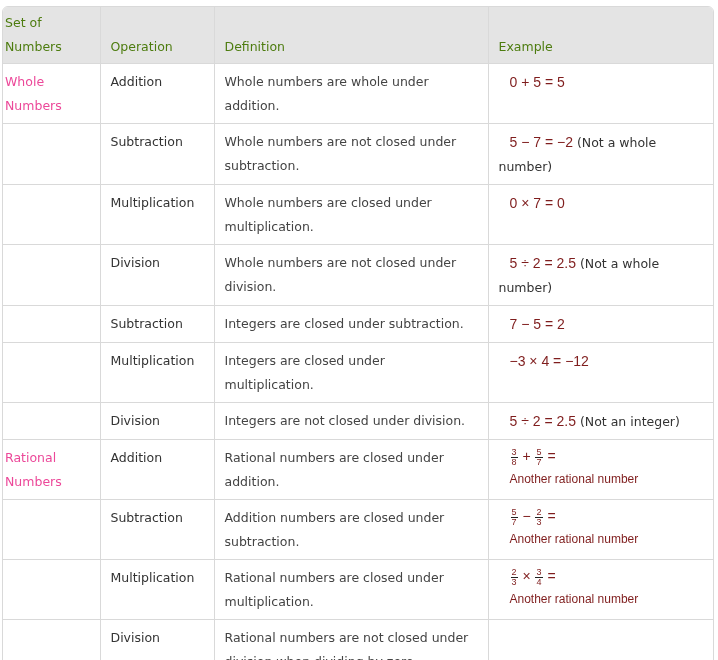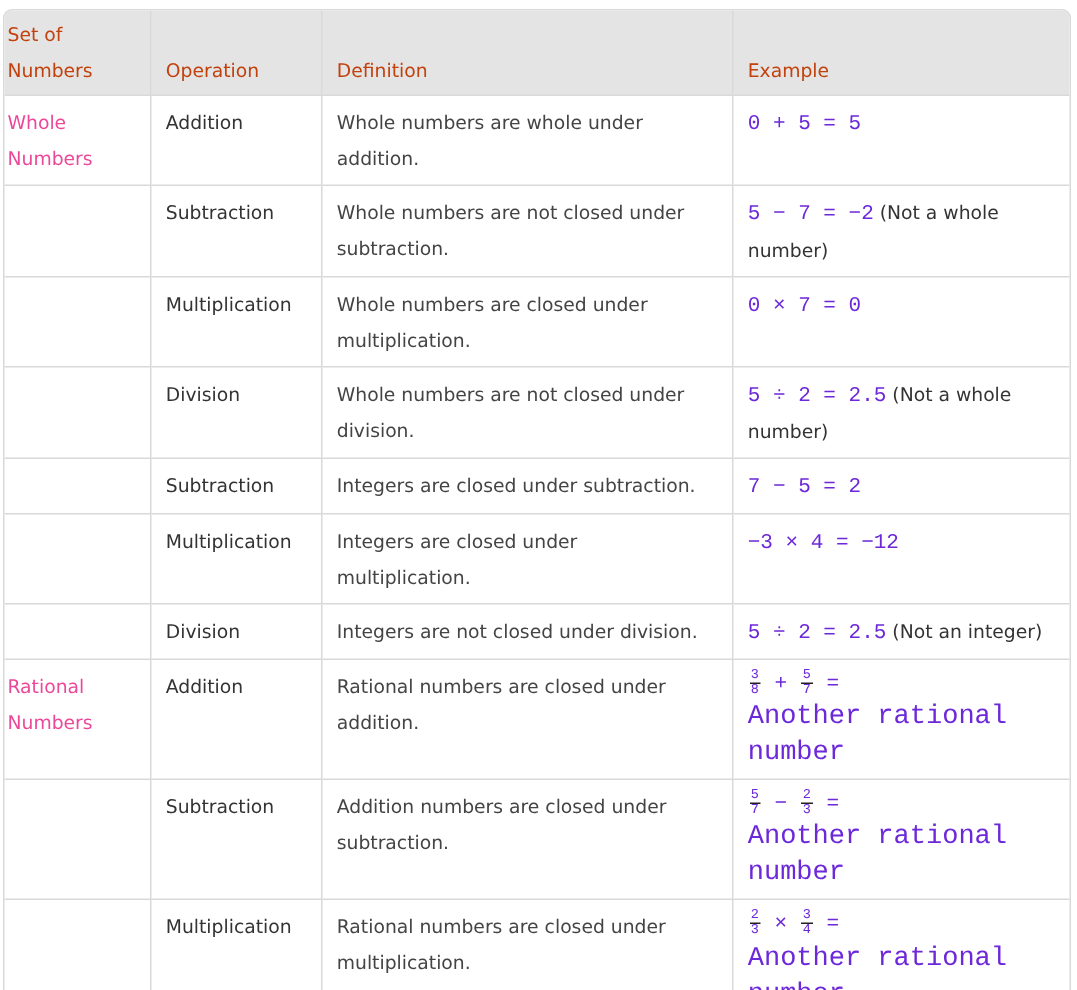--- a/index.html
+++ b/index.html
@@ -9,33 +9,33 @@
     border: 1px solid #d9d9d9; border-radius: 6px; overflow: hidden;
     box-sizing: border-box;
   }
   table { border-collapse: collapse; width: 100%; table-layout: fixed;
     font-family: "DejaVu Sans", sans-serif; font-size: 12.5px; color: #222; }
   col.c1 { width: 97px; } col.c2 { width: 114px; } col.c3 { width: 274px; } col.c4 { width: auto; }
   th, td { border-right: 1px solid #d9d9d9; border-bottom: 1px solid #d9d9d9;
     vertical-align: top; text-align: left; padding: 6px 10px 5px 10px; line-height: 24px; }
   th:last-child, td:last-child { border-right: none; }
   tr:last-child td { border-bottom: none; }
-  th { background: #e4e4e4; font-weight: normal; color: #c2410c; vertical-align: bottom; padding-top: 4px; padding-bottom: 4px; }
+  th { background: #e4e4e4; font-weight: normal; color: #4d7c0f; vertical-align: bottom; padding-top: 4px; padding-bottom: 4px; }
   td.set { padding-left: 2px; color: #ec4899; }
   th.set { padding-left: 2px; }
   td.op { font-weight: 400; color: #333; }
   td.def { color: #444; }
   td.ex { color: #222; }
-  .math { font-family: Liberation Mono, monospace; font-size: 14px; color: #6d28d9; }
+  .math { font-family: Liberation Sans, sans-serif; font-size: 14px; color: #7f1d1d; margin-left: 11px; }
   .note { font-family: "DejaVu Sans", sans-serif; font-size: 12.5px; color: #333; }
   .frac { display: inline-block; vertical-align: middle; text-align: center; font-size: 9px; line-height: 9px; margin: 0 1px; }
   .frac .num { display: block; border-bottom: 1px solid #222; padding: 0 1px; }
   .frac .den { display: block; padding: 0 1px; }
   .exline1 { line-height: 20px; display: block; }
-  .exline2 { line-height: 24px; display: block; font-size: 18px; }
+  .exline2 { line-height: 24px; display: block; font-size: 12px; }
   tr.h57 td { height: 46px; }
   tr.h33 td { height: 22px; }
 </style>
 </head>
 <body>
 
 <div class="tbl-wrap">
 <table>
   <colgroup>
         <col class="c1">

